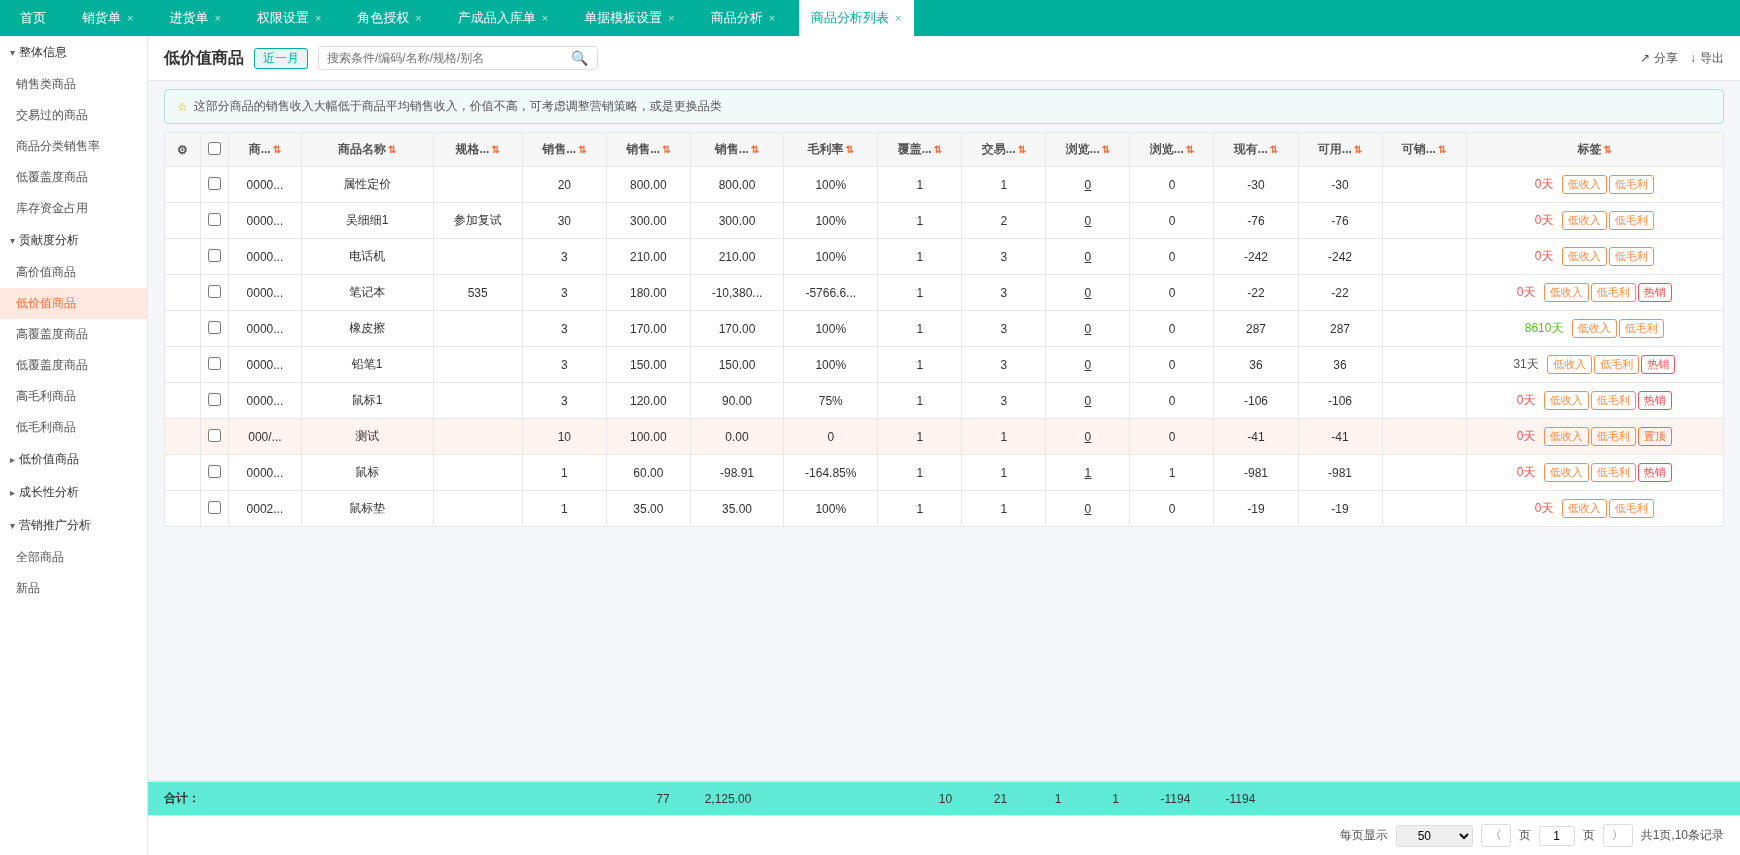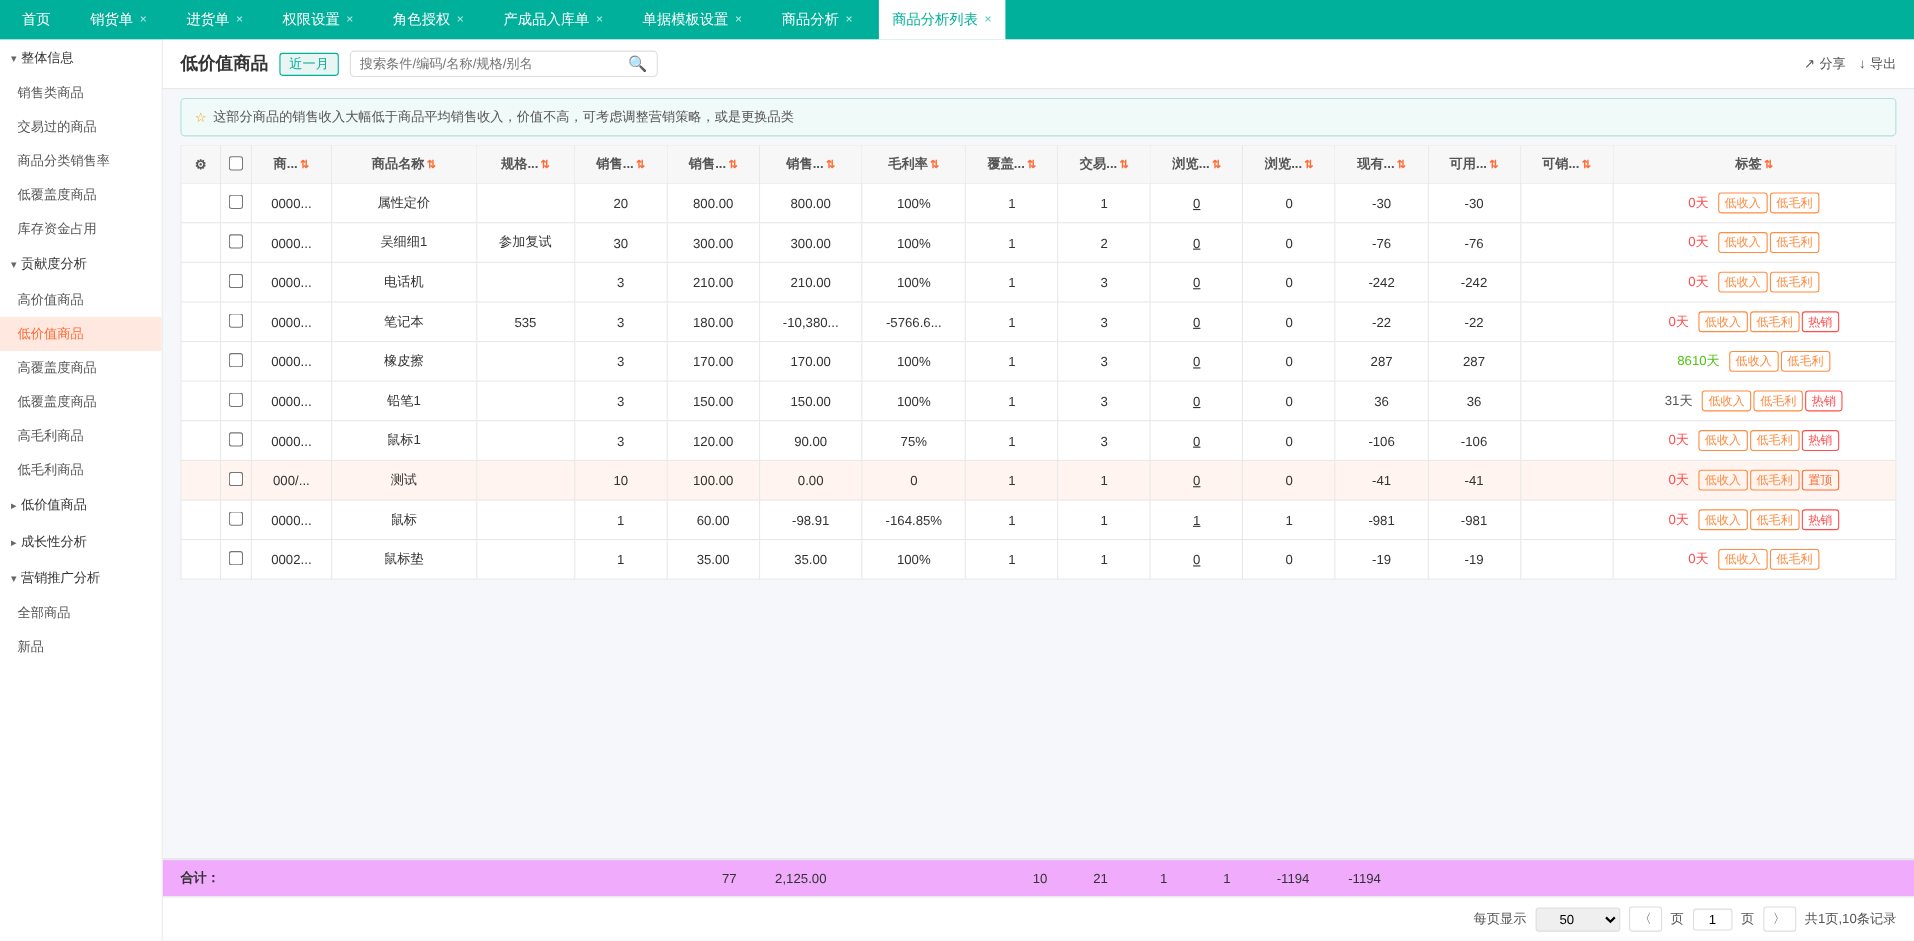--- a/index.html
+++ b/index.html
@@ -186,21 +186,21 @@
     }
     .tag-low-income { color: #ff8c42; border: 1px solid #ff8c42; }
     .tag-low-profit { color: #ff8c42; border: 1px solid #ff8c42; }
     .tag-hot { color: #ff4d4f; border: 1px solid #ff4d4f; }
     .tag-orange { color: #ff6b35; border: 1px solid #ff6b35; }
 
     .underline-link { text-decoration: underline; color: #333; cursor: pointer; }
 
     
     .footer-total {
-      background: #f0abfc;
+      background: #5eead4;
       border-top: 2px solid #e8e8e8;
       padding: 8px 16px;
       display: flex;
       align-items: center;
       font-size: 12px;
       gap: 0;
     }
     .total-label { font-weight: 600; color: #333; margin-right: 20px; width: 180px; }
     .total-values {
       display: flex;

